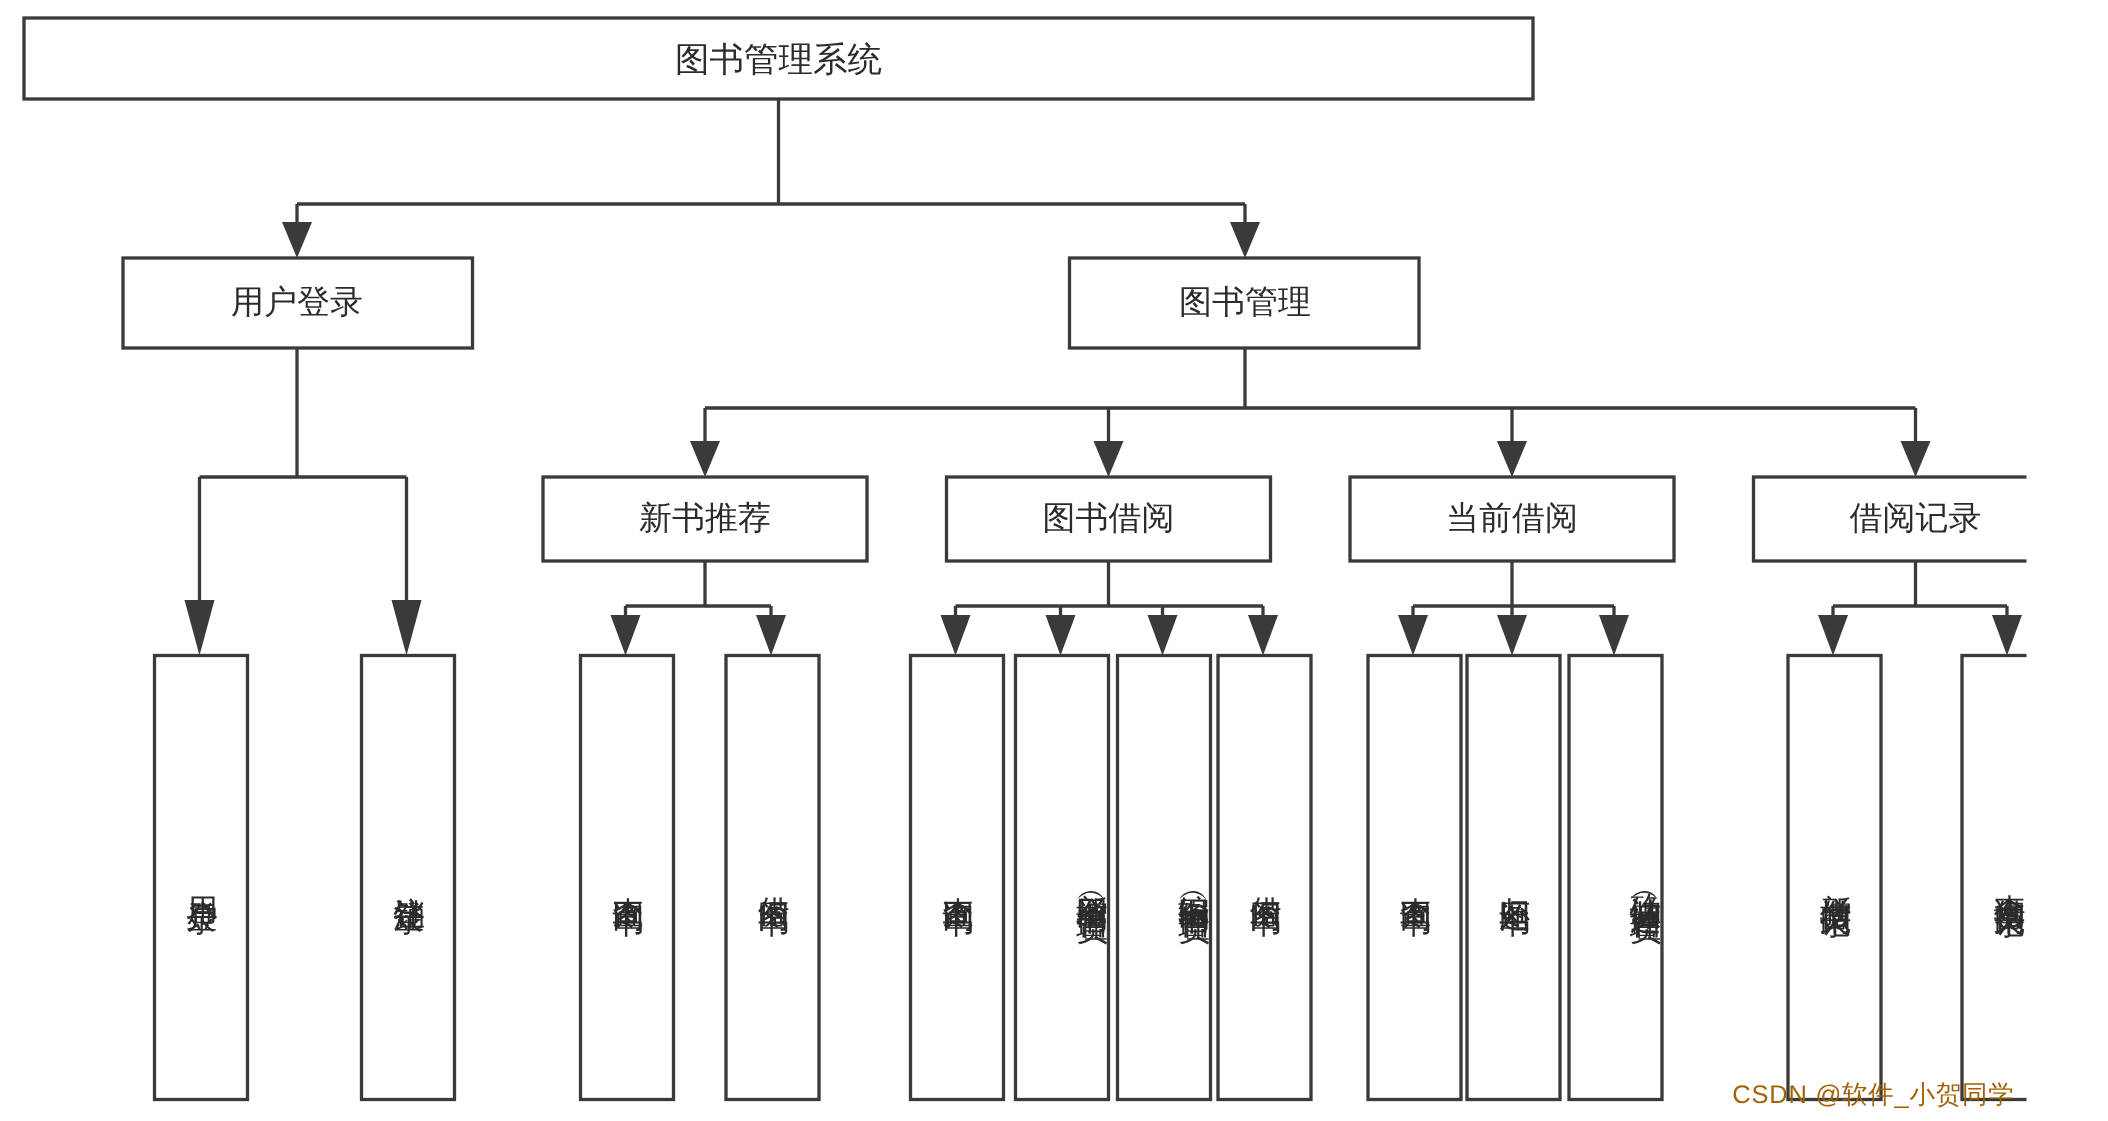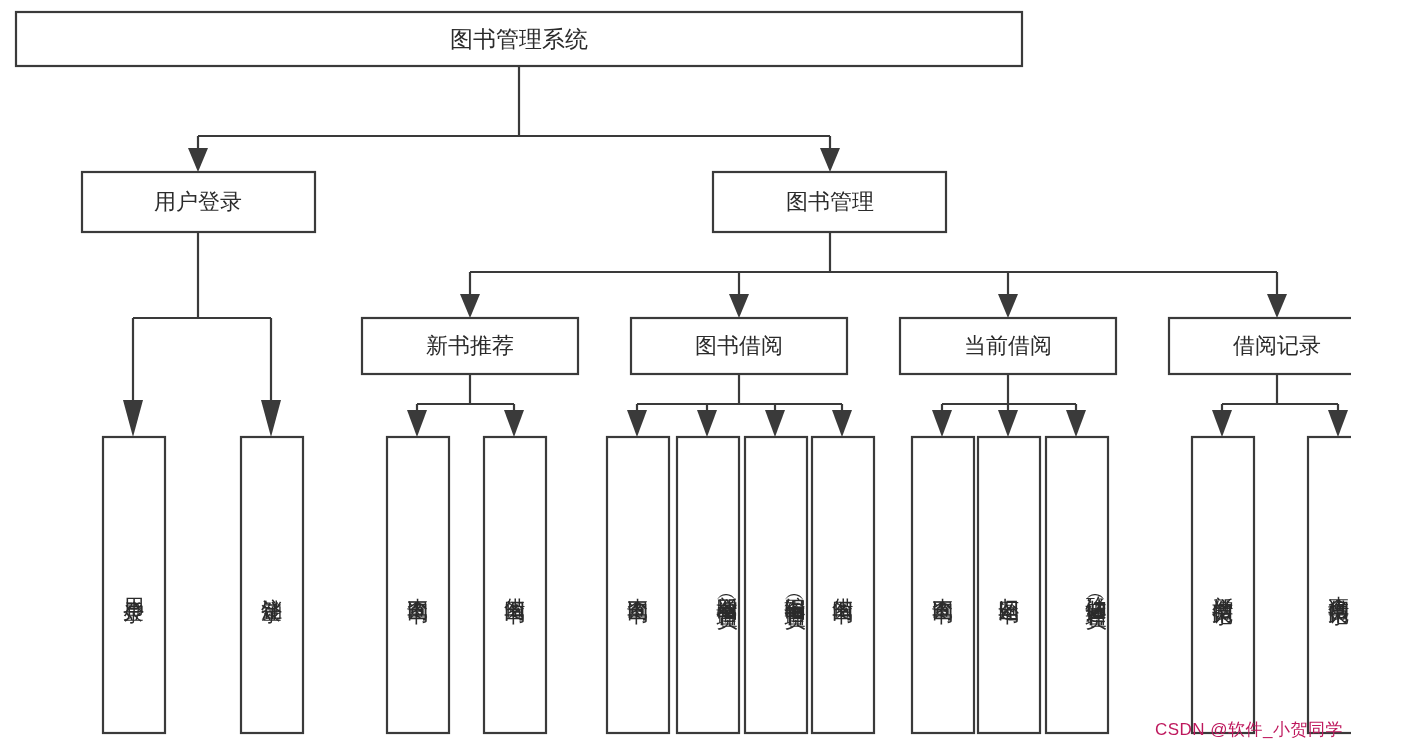--- a/index.html
+++ b/index.html
@@ -68,21 +68,21 @@
     align-items: center;
     justify-content: center;
     pointer-events: none;
   }
   .watermark {
     position: absolute;
     right: 8px;
     bottom: 6px;
     font-family: "Liberation Sans", "DejaVu Sans", sans-serif;
     font-size: 17px;
-    color: #be185d;
+    color: #a16207;
     letter-spacing: 0.5px;
     white-space: nowrap;
   }
 </style>
 </head>
 <body>
 
 <div id="diagram-root">
 
   <svg id="flow-svg" viewBox="0 0 1405 747">

